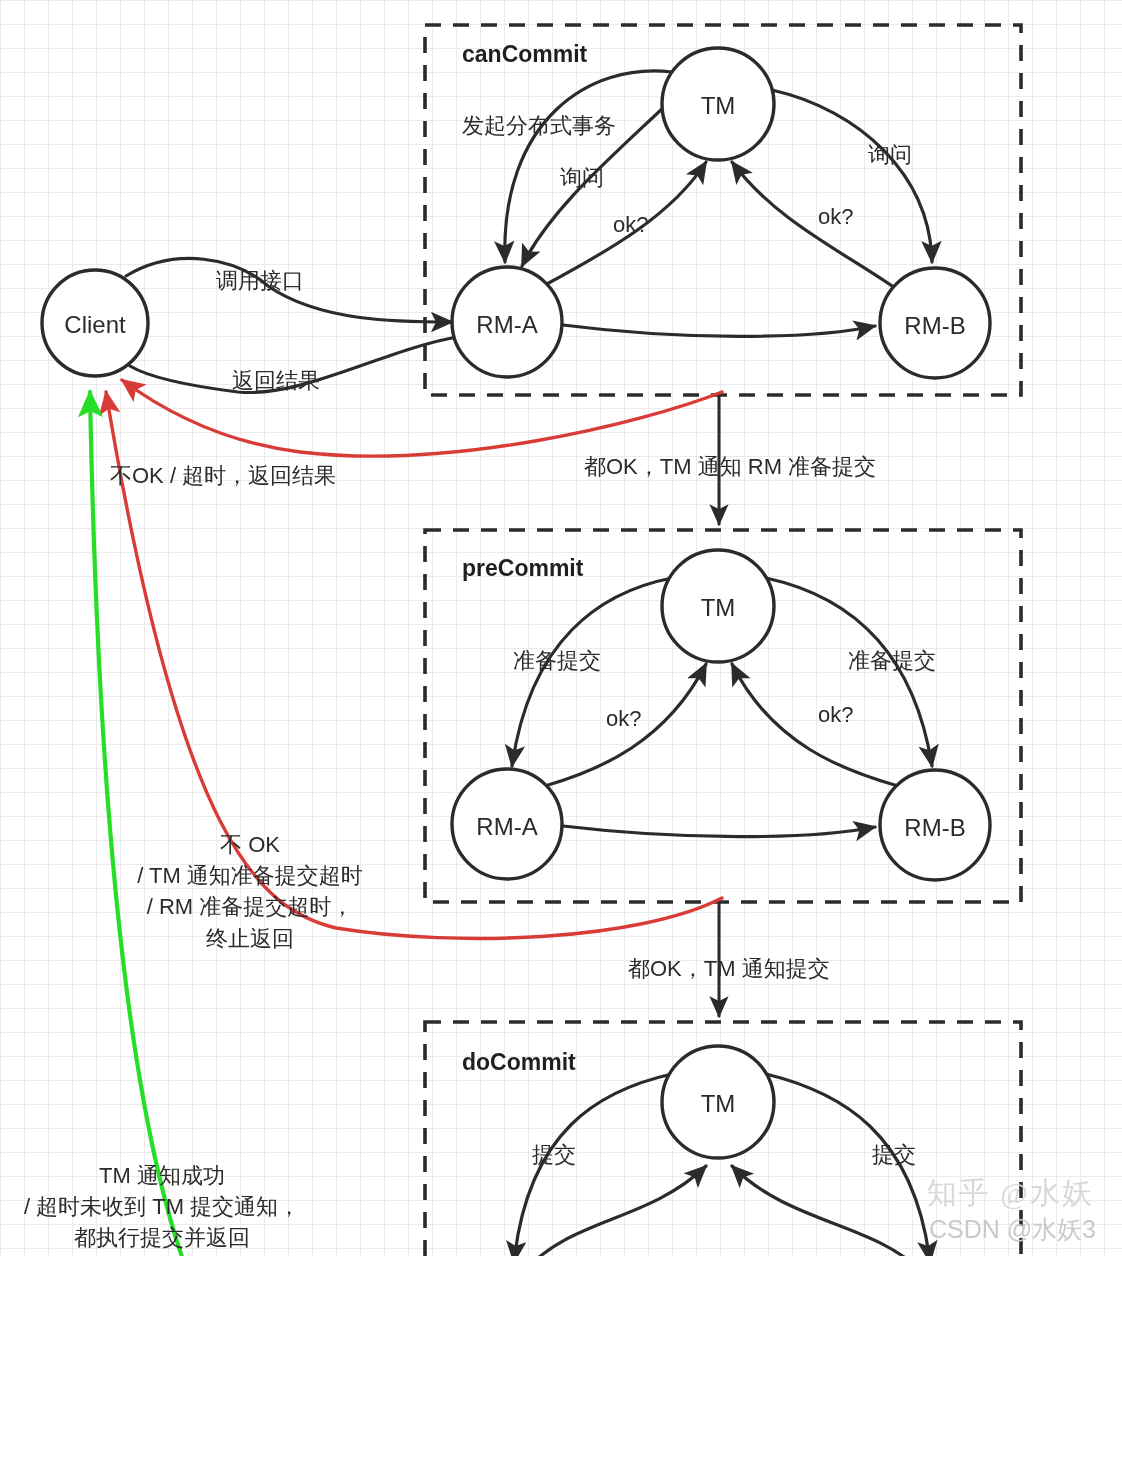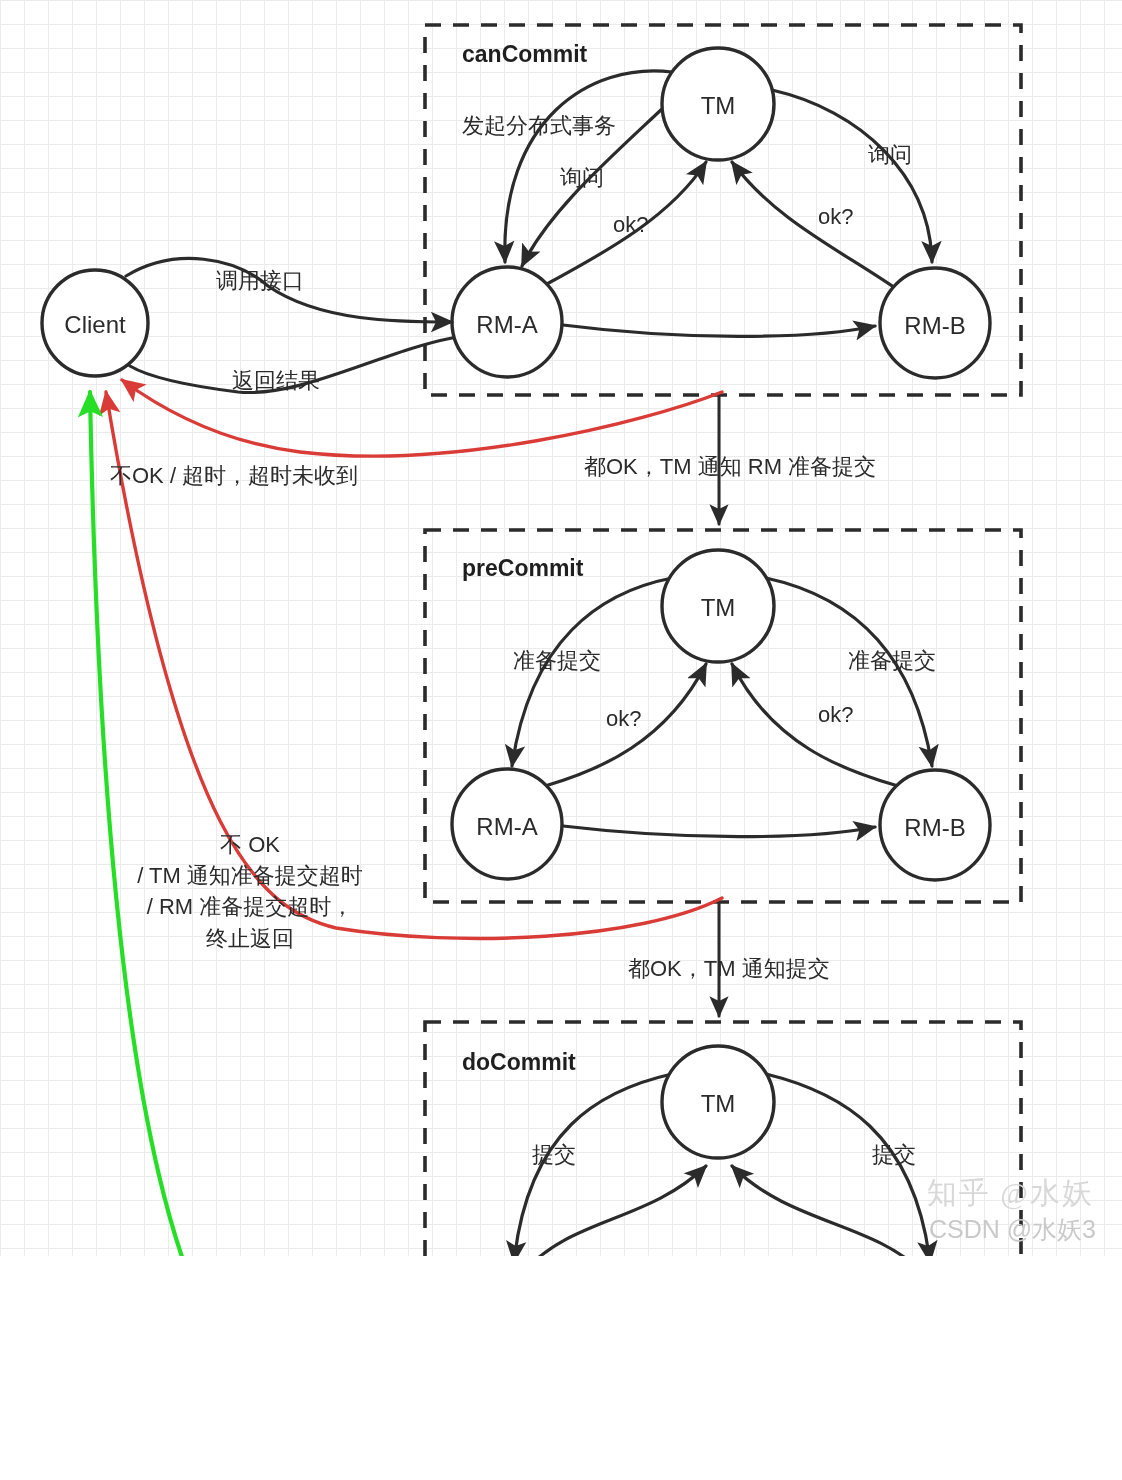--- a/index.html
+++ b/index.html
@@ -210,24 +210,27 @@
     <text class="edge-label" x="584" y="474">都OK，TM 通知 RM 准备提交</text>
     <text class="edge-label" x="628" y="976">都OK，TM 通知提交</text>
 
     <path class="edge-red" d="M 722,392 C 640,424 450,470 300,452 C 220,442 160,408 122,380" marker-end="url(#ah-red)"></path>
 
     <path class="edge-red" d="M 722,898 C 640,940 460,948 336,928 C 260,910 180,840 106,392" marker-end="url(#ah-red)"></path>
 
     <path class="edge-green" d="M 722,1395 C 640,1440 420,1448 300,1414 C 190,1382 104,1150 90,392" marker-end="url(#ah-green)"></path>
   </svg>
 
-  <div class="note-block" style="left:110px; top:460px; width:400px; text-align:left;">不OK / 超时，超时未收到</div>
+  <div class="note-block" style="left:110px; top:460px; width:400px; text-align:left;">不OK / 超时，返回结果</div>
 
   <div class="note-block" style="left:105px; top:818px; width:290px;margin-top:11px;">不 OK
 / TM 通知准备提交超时
 / RM 准备提交超时，
 终止返回</div>
 
+  <div class="note-block" style="left:12px; top:1160px; width:300px;">TM 通知成功
+/ 超时未收到 TM 提交通知，
+都执行提交并返回</div>
 
   <div class="wm-zhihu">知乎 @水妖</div>
   <div class="wm-csdn">CSDN @水妖3</div>
 
 </div>
 
 </body></html>

